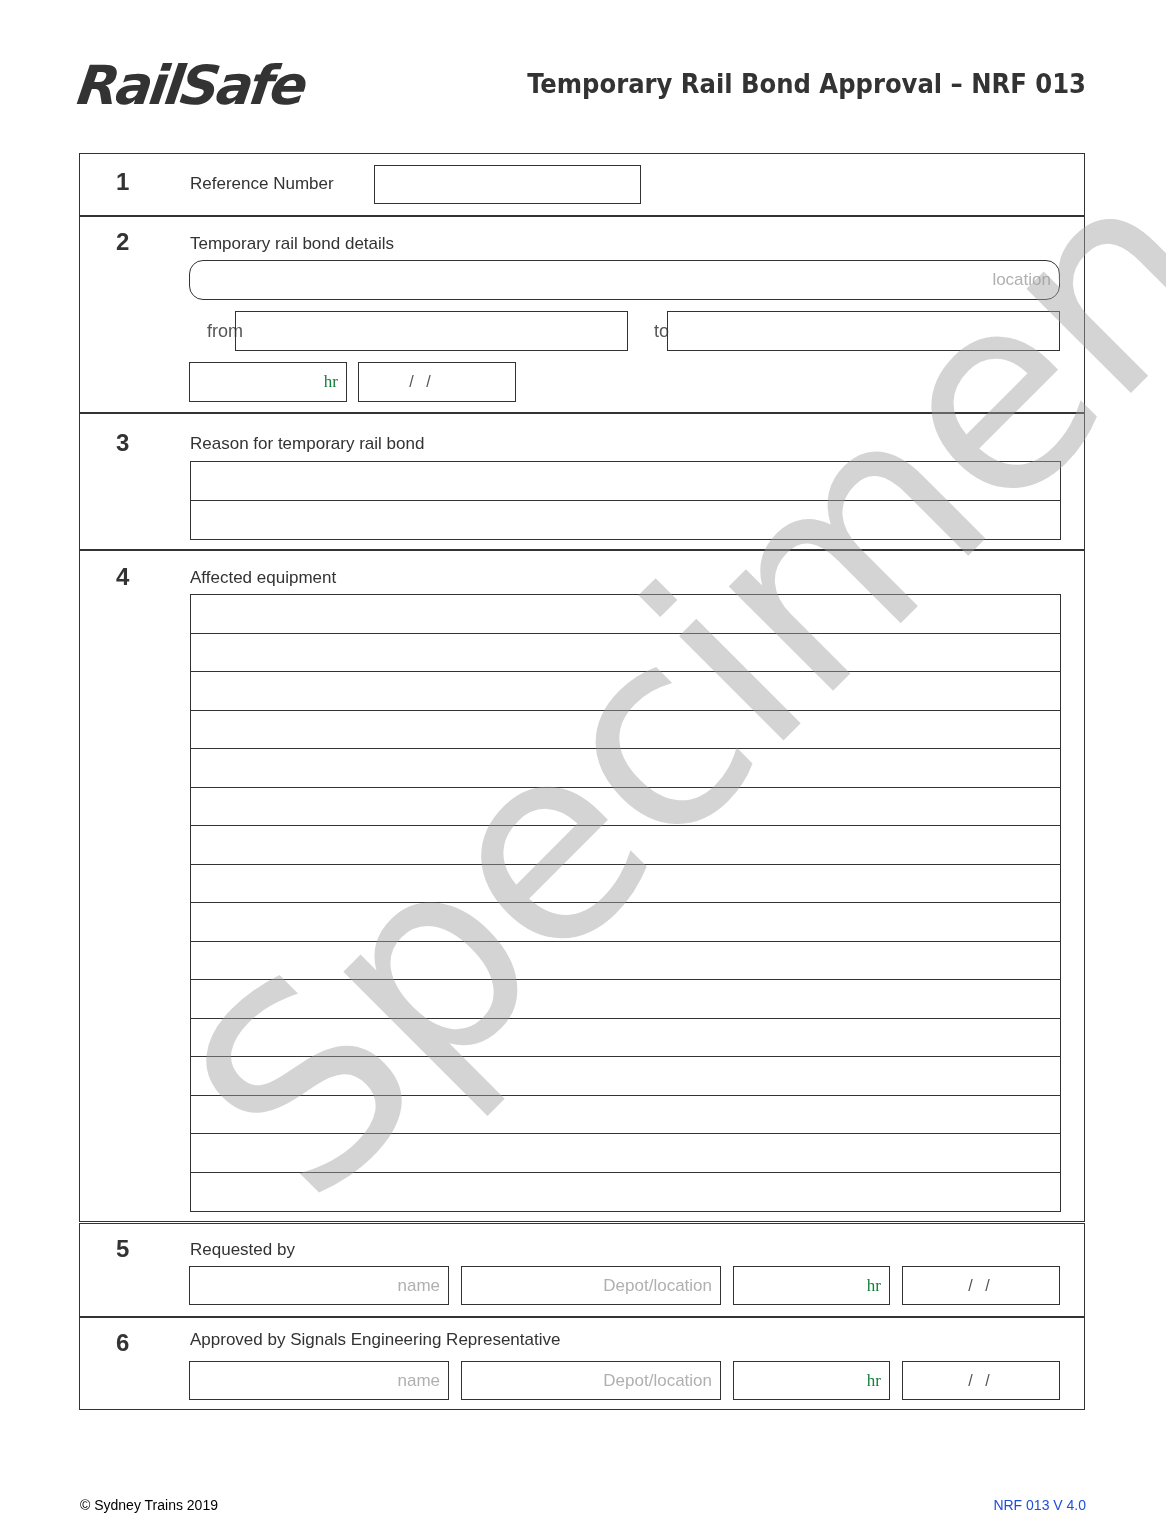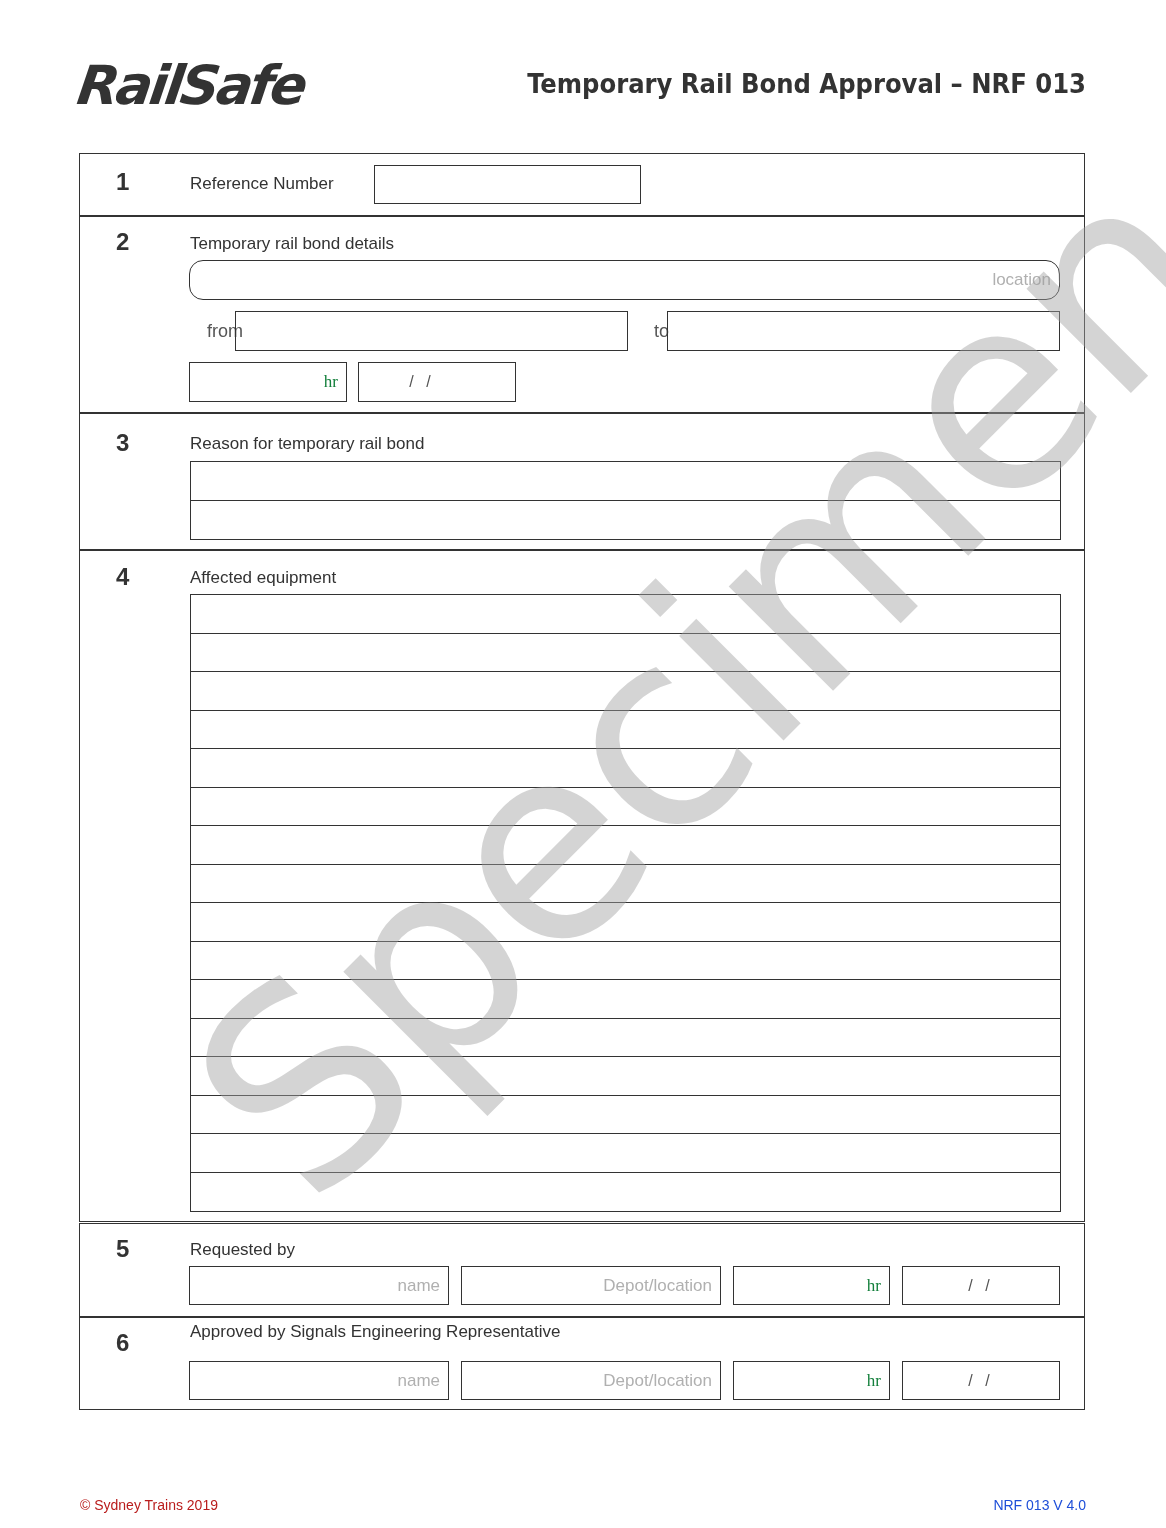--- a/index.html
+++ b/index.html
@@ -11,21 +11,21 @@
     .sec-num { position: absolute; left: 36px; font-weight: bold; font-size: 24px; color: #333333; }
     .sec-label { position: absolute; left: 110px; font-weight: normal; font-size: 17px; color: #333333; }
     .box { position: absolute; border: 1px solid #333333; box-sizing: border-box; background: transparent; }
     .hint { position: absolute; right: 8px; top: 50%; transform: translateY(-50%); font-size: 17px; color: #b0b0b0; font-weight: 300; }
     .hint-dark { color: #15803d; font-family: Liberation Serif, serif; }
     .date-slashes { position: absolute; left: 0; right: 0; top: 50%; transform: translateY(-50%); text-align: center; font-size: 16px; color: #555555; letter-spacing: 4px; }
     .inline-label { position: absolute; font-size: 18px; color: #555555; font-weight: 300; margin-left: 18px; }
     .rows { position: absolute; left: 110px; width: 871px; border: 1px solid #333333; box-sizing: border-box; }
     .row { height: 38.5px; border-bottom: 1px solid #333333; box-sizing: border-box; }
     .row:last-child { border-bottom: none; }
-    .footer-left { position: absolute; left: 80px; top: 1497px; font-size: 14px; color: #b91c1c; }
+    .footer-left { position: absolute; left: 80px; top: 1497px; font-size: 14px; color: #000000; }
     .footer-right { position: absolute; right: 80px; top: 1497px; font-size: 14px; color: #1d4ed8; }
     .watermark { position: absolute; left: 20px; top: 700px; width: 1300px; transform-origin: left center; transform: rotate(-45deg) translate(-60px, 380px); font-family: "DejaVu Sans", sans-serif; font-size: 270px; color: rgba(160,160,160,0.45); white-space: nowrap; pointer-events: none; line-height: 1; letter-spacing: -4px; }
   </style>
 </head>
 <body>
 
 <div class="logo">RailSafe</div>
 <div class="doc-title">Temporary Rail Bond Approval – NRF 013</div>
 
 <div class="section" style="top:153px; height:63px;">
@@ -96,21 +96,21 @@
   <div class="box" style="left:653px; top:42px; width:157px; height:39px;">
     <span class="hint hint-dark">hr</span>
   </div>
   <div class="box" style="left:822px; top:42px; width:158px; height:39px;">
     <span class="date-slashes">/ /</span>
   </div>
 </div>
 
 <div class="section thick-top" style="top:1316px; height:94px;">
   <div class="sec-num" style="top:11px;">6</div>
-  <div class="sec-label" style="top:4px;text-align:right;">Approved by Signals Engineering Representative</div>
+  <div class="sec-label" style="top:12px;text-align:right;">Approved by Signals Engineering Representative</div>
   <div class="box" style="left:109px; top:43px; width:260px; height:39px;">
     <span class="hint">name</span>
   </div>
   <div class="box" style="left:381px; top:43px; width:260px; height:39px;">
     <span class="hint">Depot/location</span>
   </div>
   <div class="box" style="left:653px; top:43px; width:157px; height:39px;">
     <span class="hint hint-dark">hr</span>
   </div>
   <div class="box" style="left:822px; top:43px; width:158px; height:39px;">

